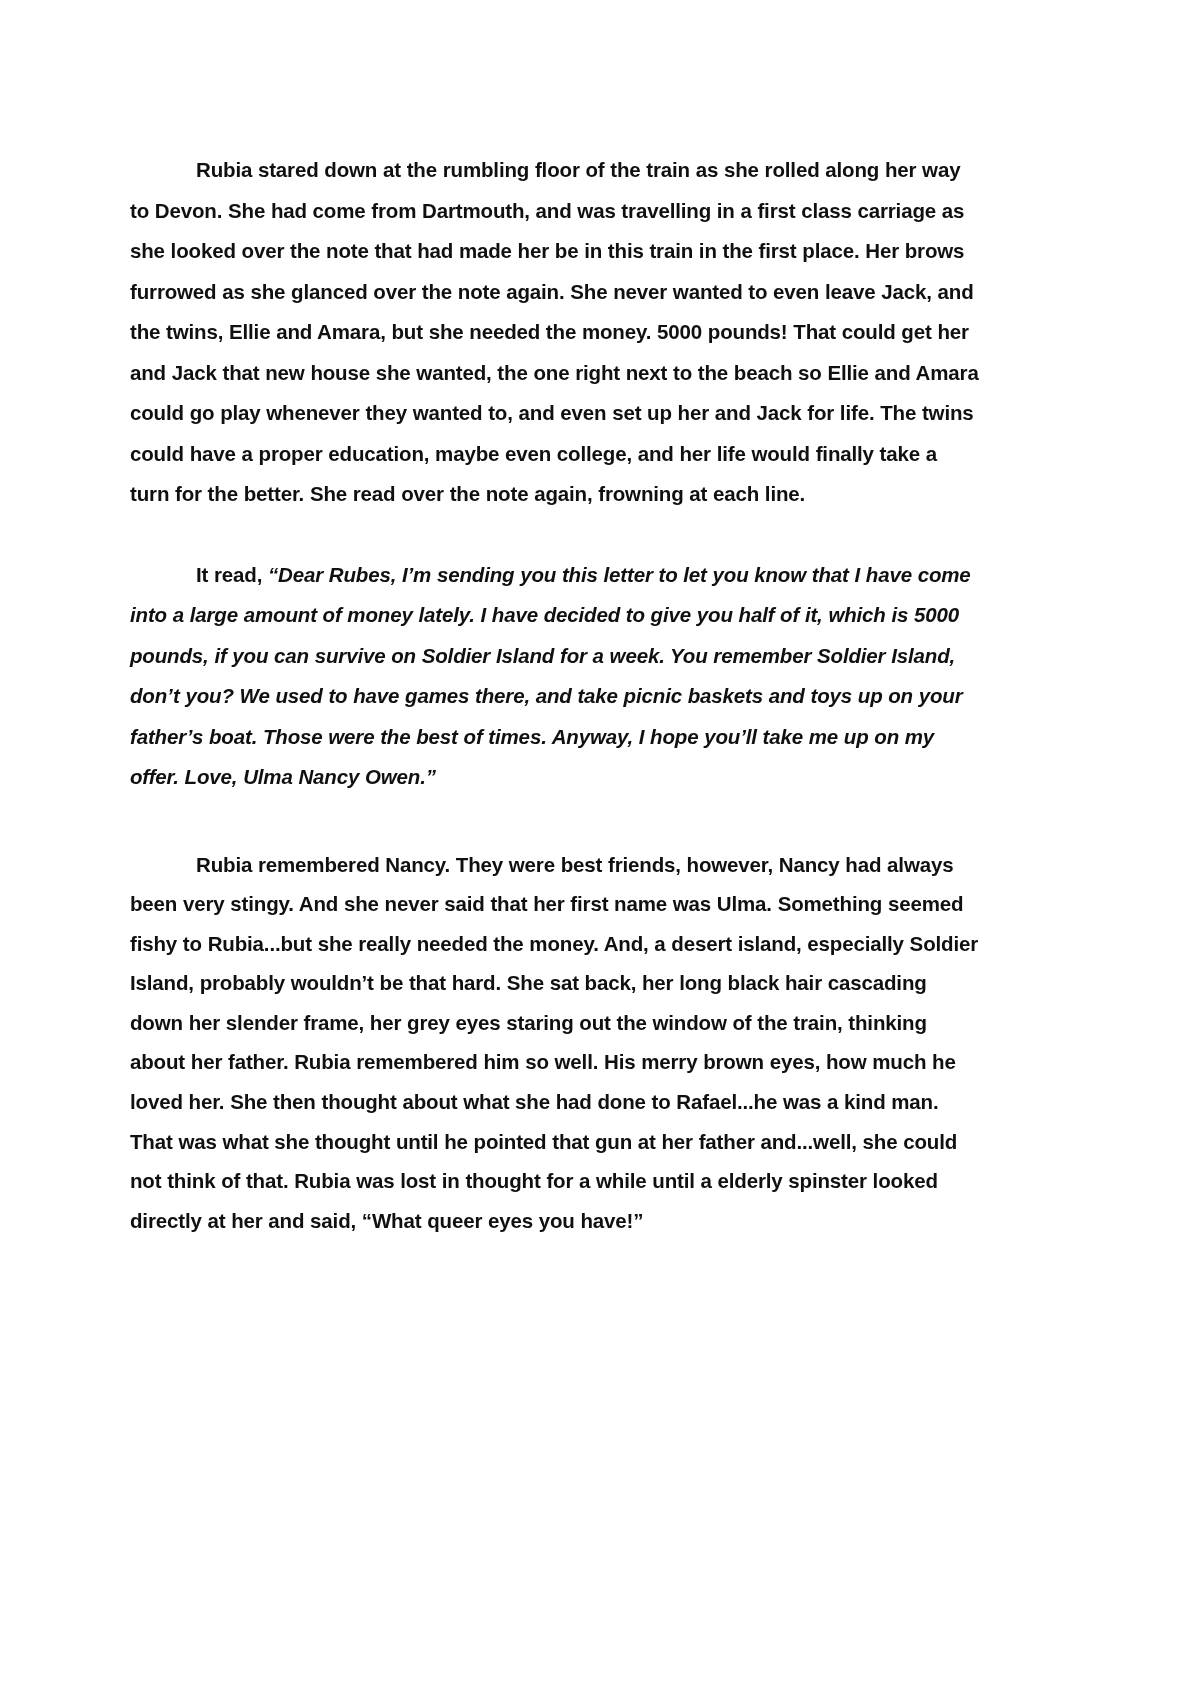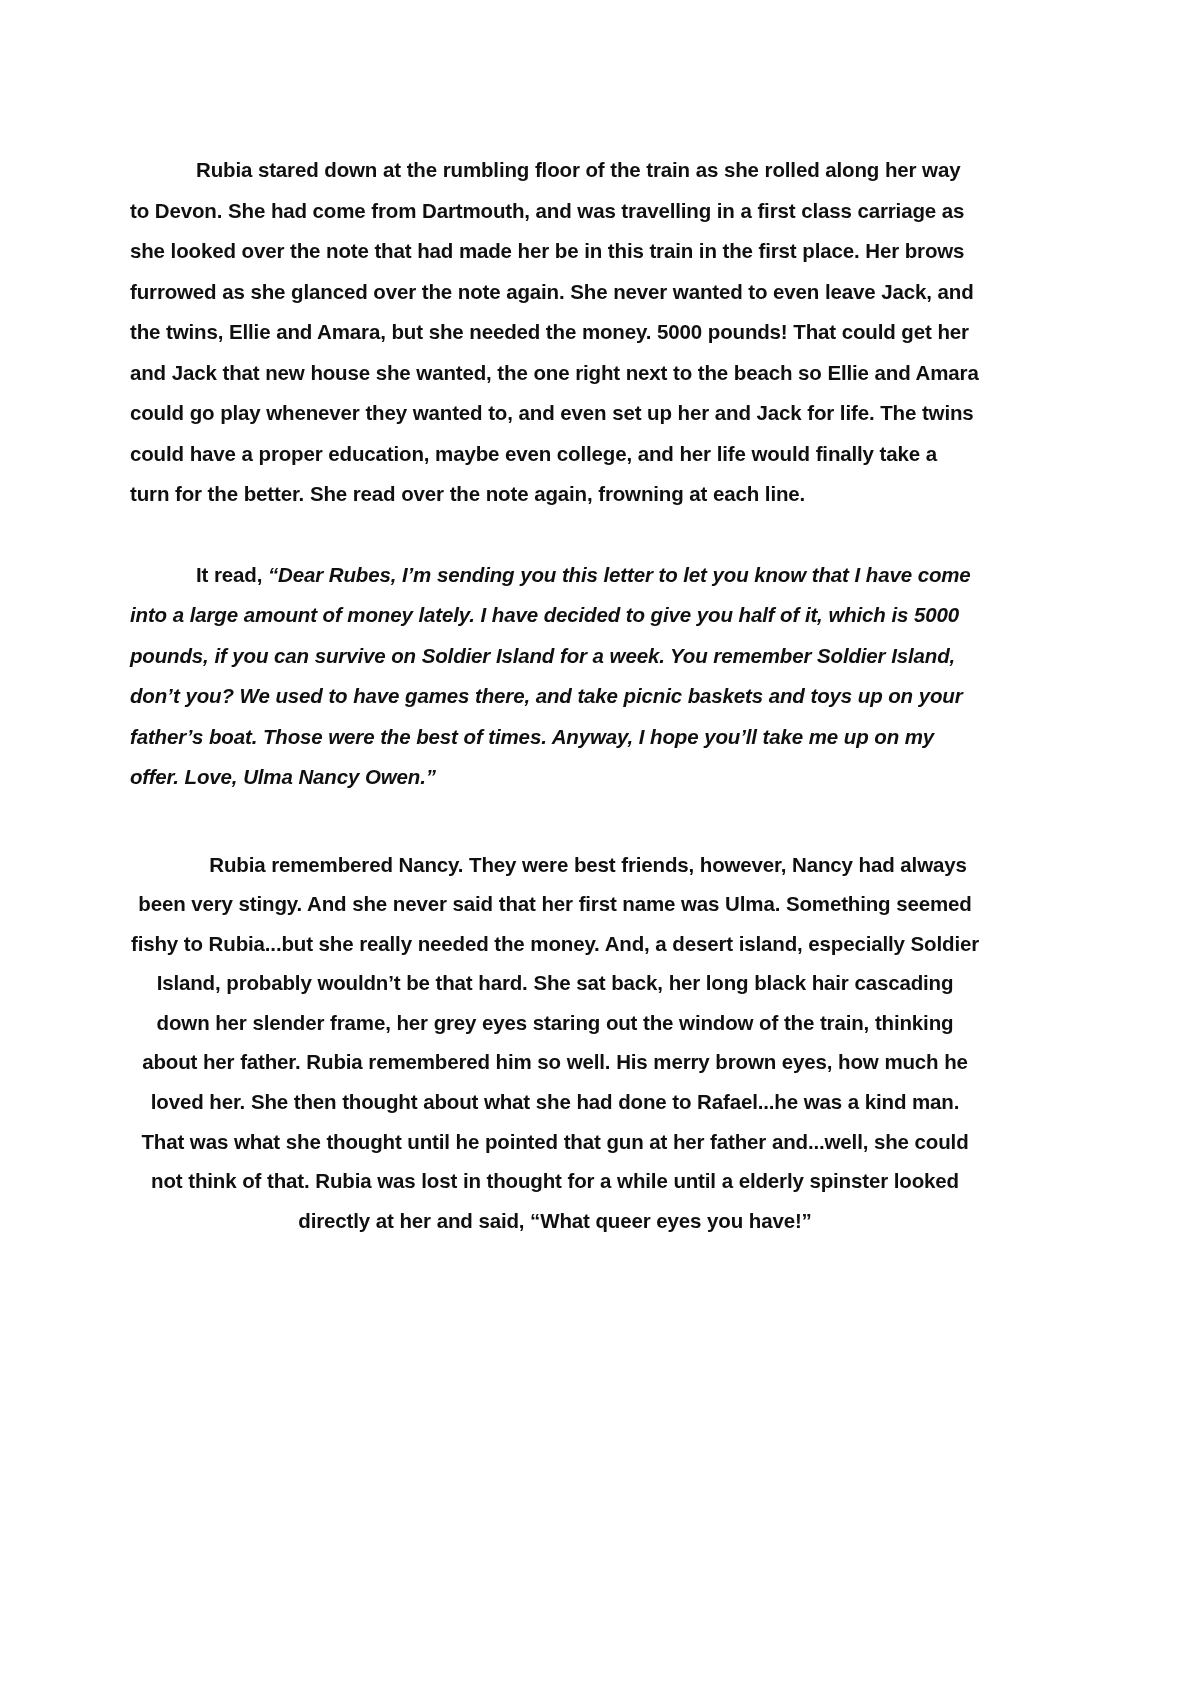--- a/index.html
+++ b/index.html
@@ -33,21 +33,20 @@
     margin: 0;
     -webkit-font-smoothing: none;
   }
   
   .para-loose {
     line-height: 40.5px;
   }
   
   .para-tight {
     line-height: 39.6px;
-    text-align: center;
   }
   .para .indent {
     display: inline-block;
     width: 66px;
   }
   .para-italic {
     font-style: italic;
     font-weight: 600;
   }
   .gap-1 { height: 40px; }

